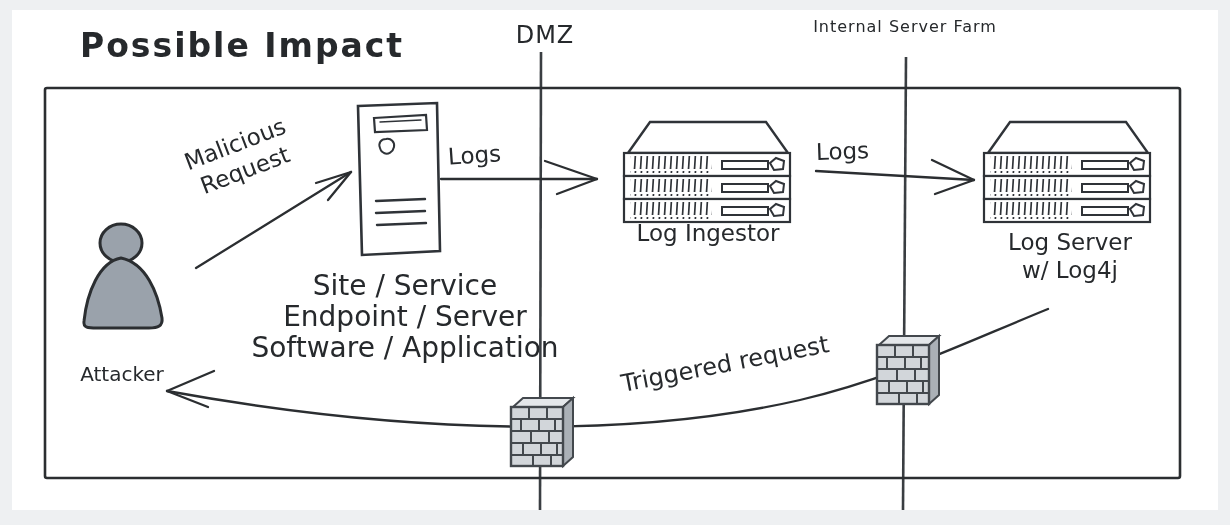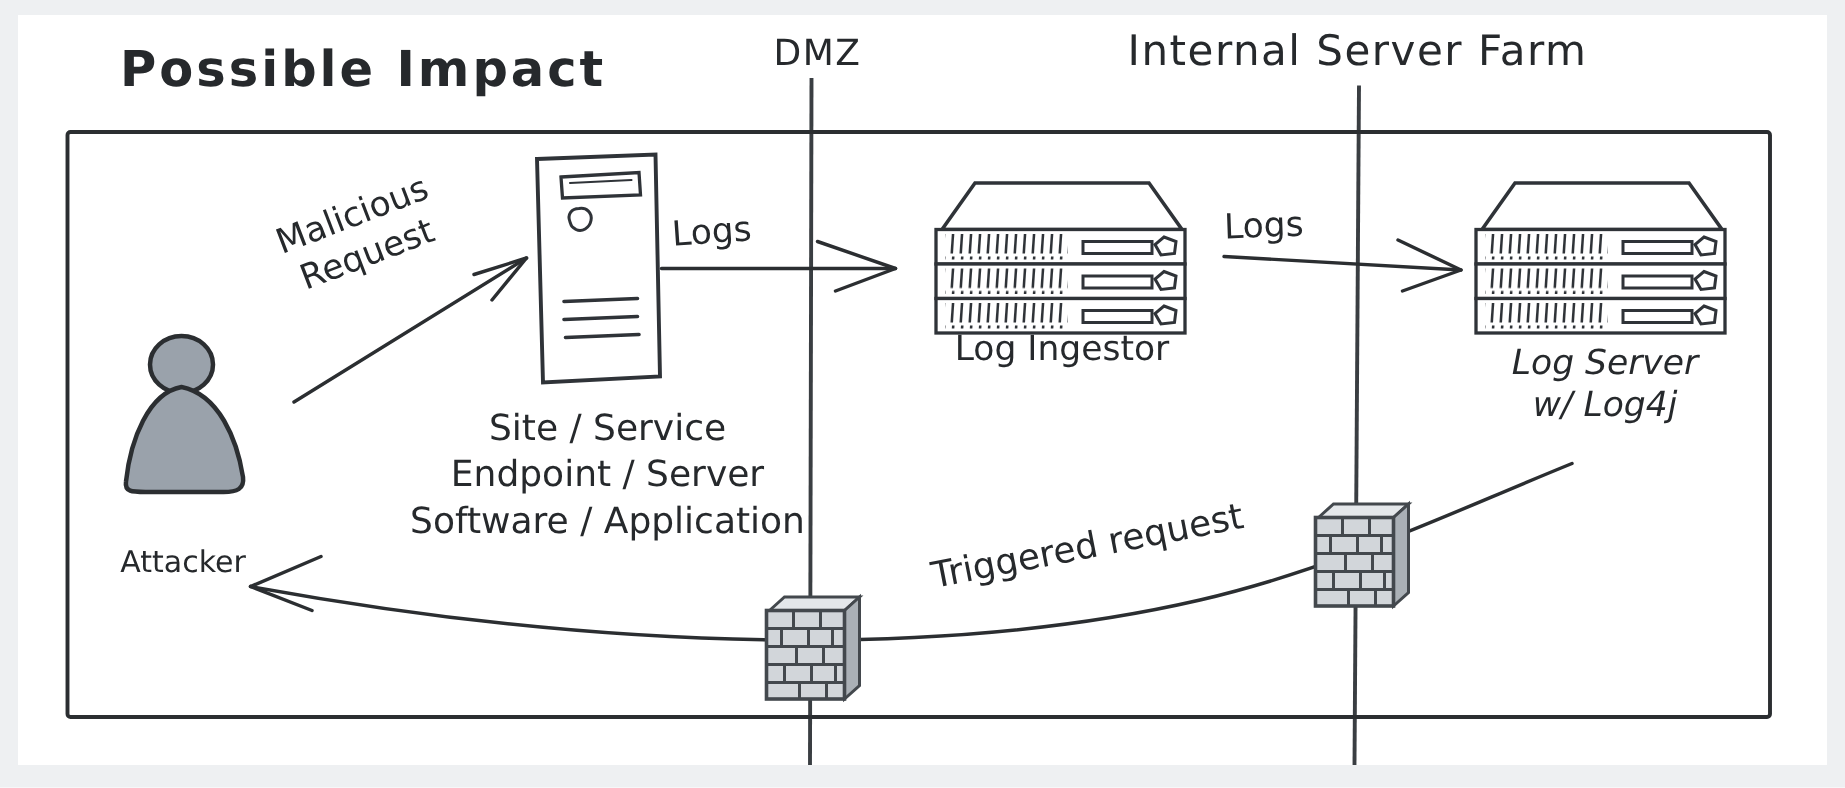--- a/index.html
+++ b/index.html
@@ -13,29 +13,29 @@
   #stage{position:relative;width:1230px;height:525px;}
   #canvas{
     position:absolute;left:12px;top:10px;width:1206px;height:500px;
     background:#ffffff;
   }
   svg.diagram{position:absolute;left:0;top:0;width:1230px;height:525px;}
   .lbl{position:absolute;white-space:nowrap;color:#26292c;}
   .center{text-align:center;white-space:normal;}
   .title{left:80px;top:26px;font-size:33px;letter-spacing:2px;font-weight:700;}
   .dmz{left:505px;top:21px;width:80px;font-size:24px;text-align:center;letter-spacing:1px;}
-  .internal{left:745px;top:17px;width:320px;font-size:28px;text-align:center;letter-spacing:1px;}
+  .internal{left:745px;top:17px;width:320px;font-size:16px;text-align:center;letter-spacing:1px;}
   .malicious{left:152px;top:129px;width:176px;font-size:23px;line-height:28px;
     transform:rotate(-21deg);}
   .logs1{left:448px;top:142px;font-size:23px;transform:rotate(-4deg);}
   .logs2{left:816px;top:138px;font-size:23px;transform:rotate(-2deg);}
   .attacker-lbl{left:62px;top:362px;width:120px;font-size:20px;}
-  .tower-caption{left:238px;top:270px;width:334px;font-size:24px;line-height:31px;}
+  .tower-caption{left:238px;top:270px;width:334px;font-size:28px;line-height:31px;}
   .ingestor-lbl{left:616px;top:220px;width:184px;font-size:23px;}
-  .logserver-lbl{left:988px;top:228px;width:164px;font-size:23px;line-height:28px;font-style:italic;}
+  .logserver-lbl{left:988px;top:228px;width:164px;font-size:23px;line-height:28px;}
   .triggered{left:596px;top:350px;width:258px;font-size:24px;transform:rotate(-11deg);}
 </style>
 </head>
 <body>
 
 <div id="stage">
   <div id="canvas"></div>
 
   <svg class="diagram" viewBox="0 0 1230 525">
     <defs>

